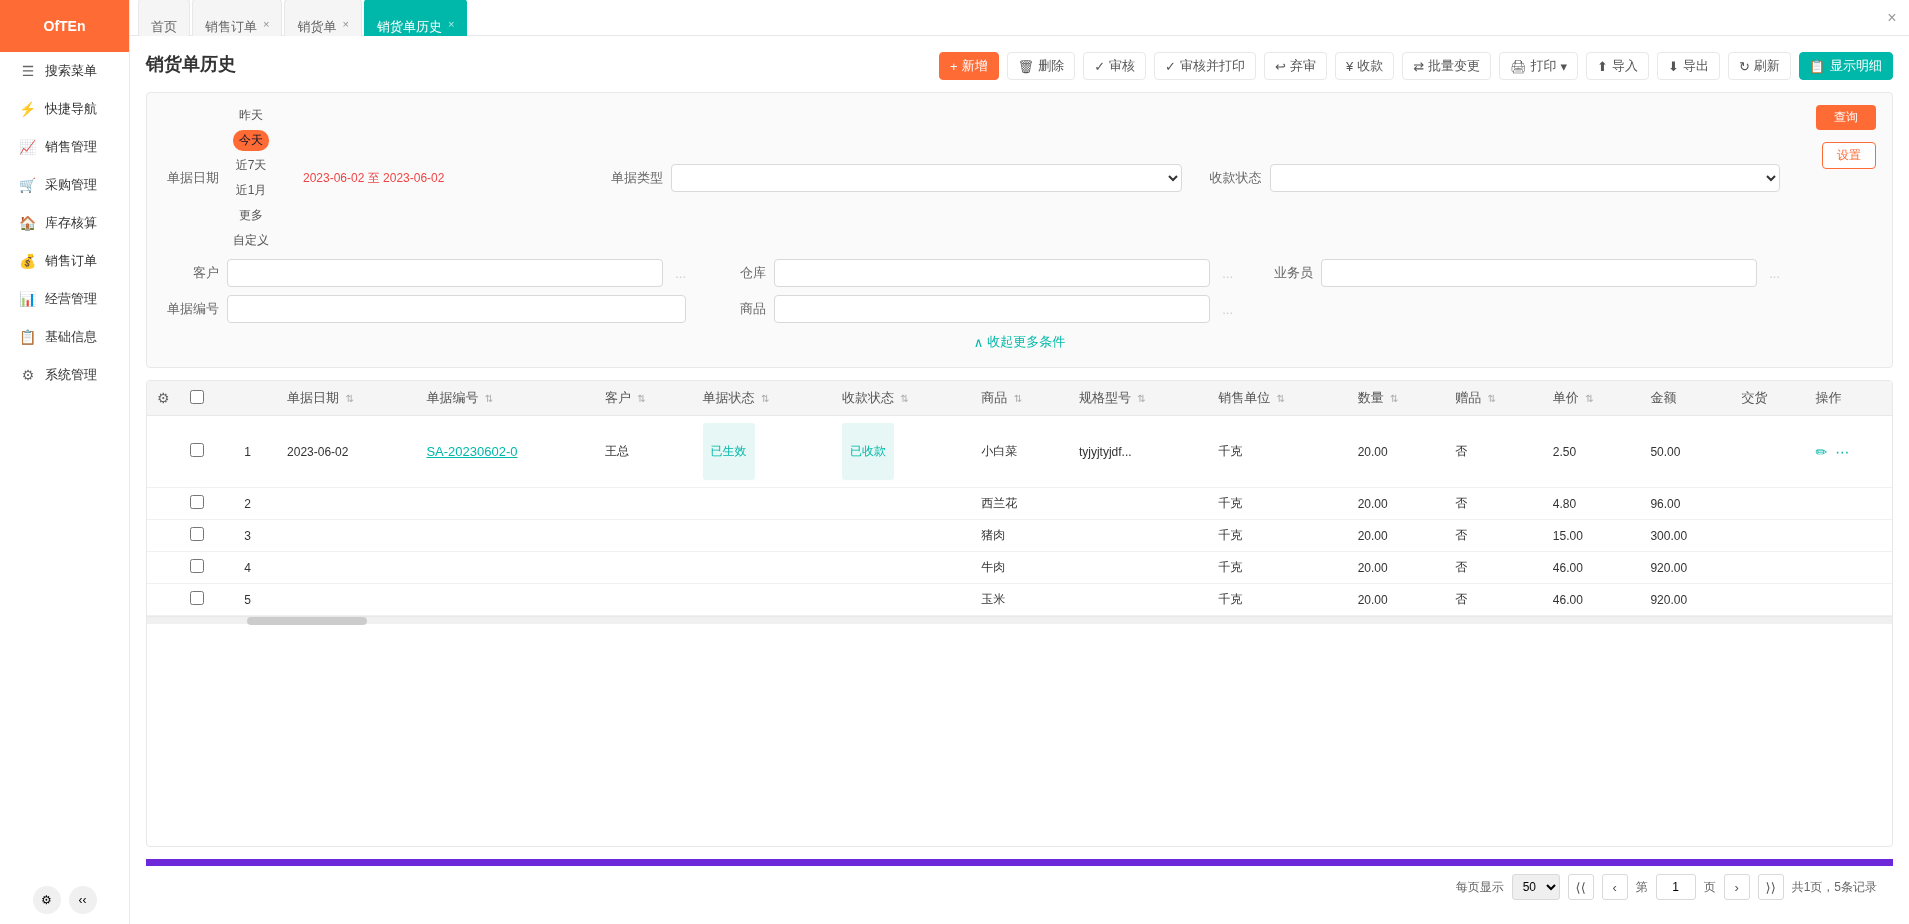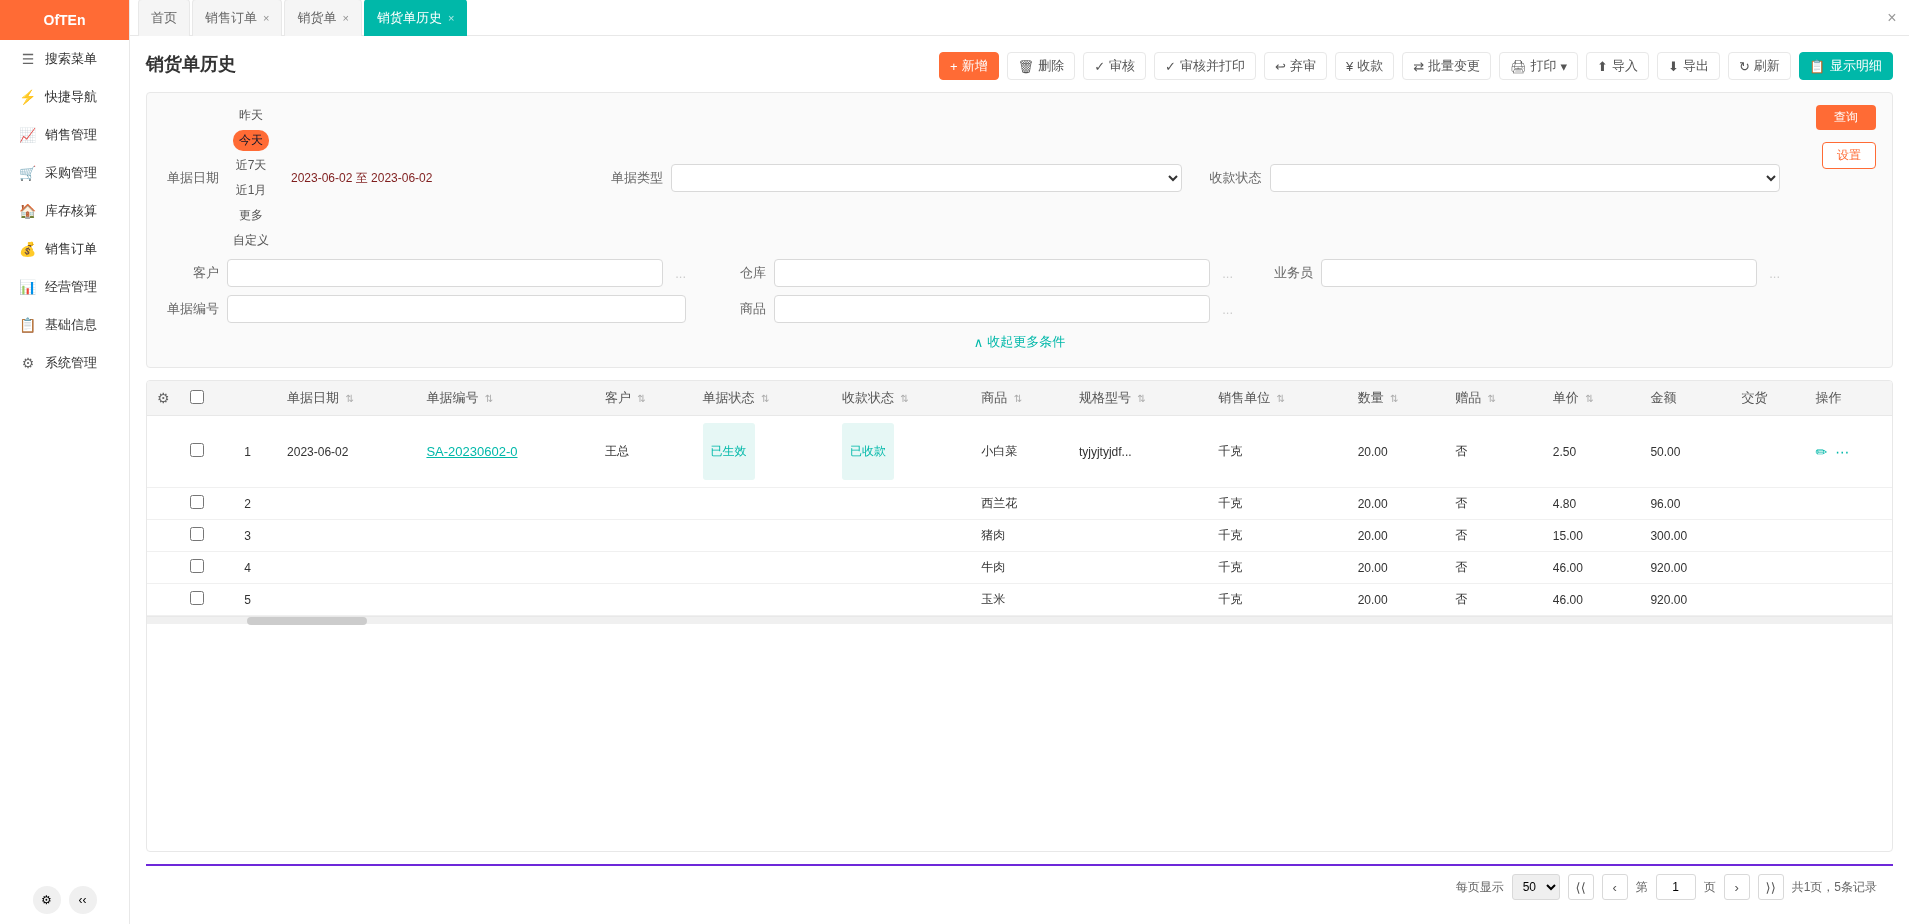--- a/index.html
+++ b/index.html
@@ -1,31 +1,31 @@
 <!DOCTYPE html>
 <html><head>
   <meta charset="utf-8">
   <style>
     * { box-sizing: border-box; margin: 0; padding: 0; font-family: "Microsoft YaHei", "PingFang SC", sans-serif; font-size: 13px; }
     body { display: flex; height: 924px; overflow: hidden; background: #f5f5f5; }
 
     
     .sidebar { width: 130px; background: #fff; border-right: 1px solid #e8e8e8; display: flex; flex-direction: column; flex-shrink: 0; }
-    .sidebar-logo { height: 40px; background: #ff6b35; display: flex; align-items: center; justify-content: center; color: #fff; font-size: 14px; font-weight: bold; }
+    .sidebar-logo { height: 52px; background: #ff6b35; display: flex; align-items: center; justify-content: center; color: #fff; font-size: 14px; font-weight: bold; }
     .sidebar-item { display: flex; align-items: center; padding: 10px 16px; cursor: pointer; color: #333; gap: 8px; border-left: 3px solid transparent; }
     .sidebar-item .icon { width: 18px; height: 18px; display: inline-flex; align-items: center; justify-content: center; color: #666; font-size: 14px; }
     .sidebar-bottom { margin-top: auto; padding: 10px; display: flex; gap: 8px; justify-content: center; }
     .sidebar-bottom-btn { width: 28px; height: 28px; border-radius: 50%; background: #f0f0f0; display: flex; align-items: center; justify-content: center; cursor: pointer; font-size: 12px; }
 
     
     .main { flex: 1; display: flex; flex-direction: column; overflow: hidden; }
 
     
     .tab-bar { height: 36px; background: #fff; border-bottom: 1px solid #e8e8e8; display: flex; align-items: center; padding: 0 8px; gap: 2px; position: relative; }
-    .tab { height: 32px; padding: 18px 12px; display: flex; align-items: center; gap: 6px; cursor: pointer; color: #666; border-radius: 4px 4px 0 0; font-size: 13px; background: #f5f5f5; border: 1px solid #e8e8e8; border-bottom: none; }
+    .tab { height: 32px; padding: 18px 12px; display: flex; gap: 6px; cursor: pointer; color: #666; border-radius: 4px 4px 0 0; font-size: 13px; background: #f5f5f5; border: 1px solid #e8e8e8; border-bottom: none; }
     .tab.active { background: #00b8a9; color: #fff; border-color: #00b8a9; }
     .tab .close-icon { font-size: 11px; opacity: 0.7; }
     .tab-close-all { position: absolute; right: 8px; width: 18px; height: 18px; display: flex; align-items: center; justify-content: center; cursor: pointer; color: #999; font-size: 16px; }
 
     
     .content { flex: 1; background: #fff; overflow: auto; padding: 16px; display: flex; flex-direction: column; gap: 12px; }
 
     
     .page-title { font-size: 18px; font-weight: bold; color: #333; margin-bottom: 4px; }
 
@@ -59,21 +59,21 @@
     .status-badge { display: inline-block; padding: 20px 8px; border-radius: 3px; font-size: 12px; }
     .status-active { background: #e6f7f5; color: #00b8a9; }
     .status-paid { background: #e6f7f5; color: #00b8a9; }
     .action-icons { display: flex; gap: 8px; }
     .action-icon { cursor: pointer; color: #00b8a9; font-size: 14px; }
 
     
     .table-summary { background: #fffbe6; border-top: 1px solid #e8e8e8; display: flex; align-items: center; padding: 8px 10px; gap: 16px; }
 
     
-    .pagination { display: flex; align-items: center; justify-content: flex-end; gap: 8px; padding: 8px 16px; border-top: 2px solid #6d28d9; background: #fff; }
+    .pagination { display: flex; align-items: center; justify-content: flex-end; gap: 8px; padding: 8px 16px; border-top: 7px solid #6d28d9; background: #fff; }
     .page-size-label { color: #666; font-size: 12px; }
     .page-size-select { height: 26px; border: 1px solid #d9d9d9; border-radius: 3px; padding: 0 6px; font-size: 12px; }
     .page-nav-btn { width: 26px; height: 26px; border: 1px solid #d9d9d9; border-radius: 3px; display: flex; align-items: center; justify-content: center; cursor: pointer; color: #555; background: #fff; font-size: 13px; }
     .page-input { width: 40px; height: 26px; border: 1px solid #d9d9d9; border-radius: 3px; text-align: center; font-size: 12px; }
     .page-info { color: #666; font-size: 12px; }
 
     .settings-btn { background: #fff; border: 1px solid #ff6b35; color: #ff6b35; padding: 4px 14px; border-radius: 4px; cursor: pointer; font-size: 12px; }
     .query-btn { background: #ff6b35; color: #fff; padding: 4px 18px; border-radius: 4px; cursor: pointer; font-size: 12px; border: none; }
 
     .filter-actions { display: flex; flex-direction: column; gap: 12px; align-items: flex-end; min-width: 80px; }
@@ -223,21 +223,21 @@
             <div class="filter-item" style="flex:none; min-width:420px;">
               <span class="filter-label">单据日期</span>
               <div class="date-range">
                 <span class="date-tag">昨天</span>
                 <span class="date-tag active">今天</span>
                 <span class="date-tag">近7天</span>
                 <span class="date-tag">近1月</span>
                 <span class="date-tag">更多</span>
                 <span class="date-tag">自定义</span>
               </div>
-              <span style="color:#7f1d1d;font-size:12px;margin-left:8px;">2023-06-02 至 2023-06-02</span>
+              <span style="color:#ef4444;font-size:12px;margin-left:20px;">2023-06-02 至 2023-06-02</span>
             </div>
             <div class="filter-item">
               <span class="filter-label">单据类型</span>
               <select class="filter-select">
                 <option></option>
               </select>
             </div>
             <div class="filter-item">
               <span class="filter-label">收款状态</span>
               <select class="filter-select">

